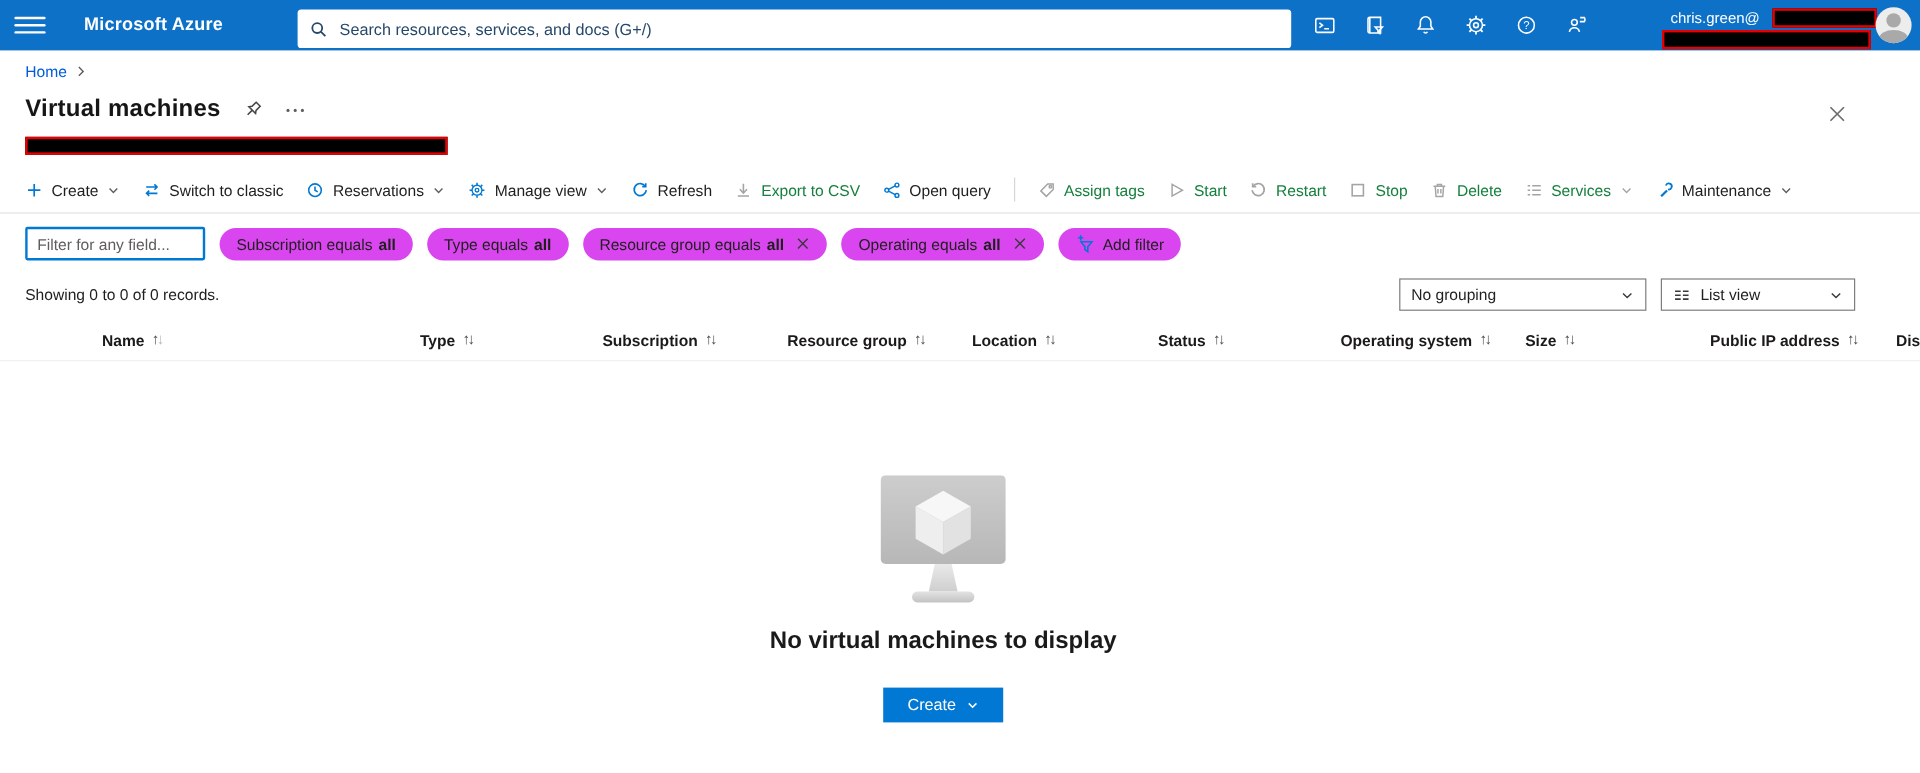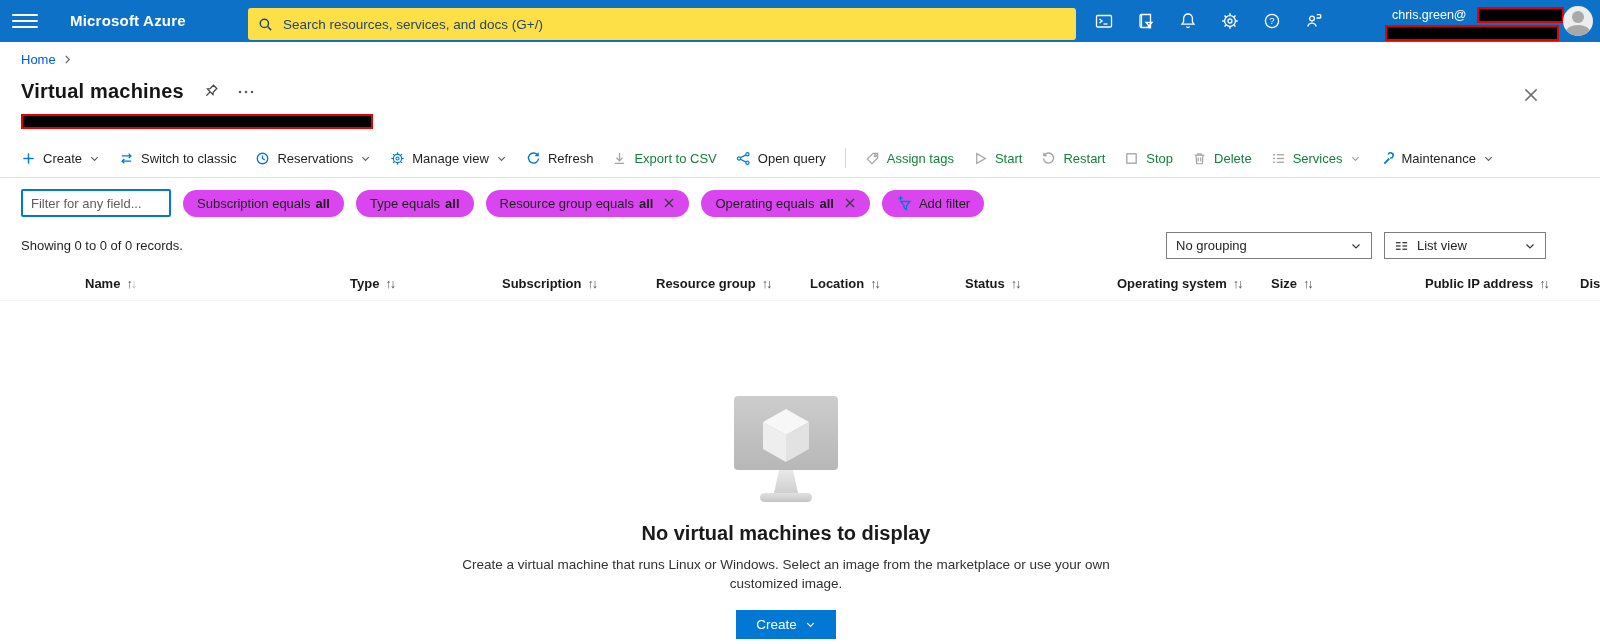--- a/index.html
+++ b/index.html
@@ -5,21 +5,21 @@
   * { box-sizing: border-box; }
   html,body { margin:0; padding:0; width:1600px; height:644px; background:#fff;
     font-family:"Liberation Sans", sans-serif; overflow:hidden; position:relative; }
 
   
   .topbar { position:absolute; top:0; left:0; width:1600px; height:42px; background:#0e71c8; color:#fff; }
   .hamburger { position:absolute; left:12px; top:10px; width:26px; height:22px; display:flex;
     flex-direction:column; justify-content:center; gap:4px; cursor:pointer; }
   .hamburger span { display:block; height:2px; background:#fff; border-radius:1px; }
   .brand { position:absolute; left:70px; top:12px; font-size:15px; font-weight:700; letter-spacing:.2px; }
-  .searchbox { position:absolute; left:248px; top:8px; width:828px; height:27px; background:#fde047;
+  .searchbox { position:absolute; left:248px; top:8px; width:828px; height:27px; background:#ffffff;
     border-radius:3px; display:flex; align-items:center; padding:16px 10px; color:#25486a; }
   .searchbox input { flex:1; background:transparent; border:none; outline:none; font-size:13.5px;
     color:#25486a; font-family:"Liberation Sans",sans-serif; margin-left:8px; }
   .searchbox input::placeholder { color:#25486a; opacity:1; }
   .topicons { position:absolute; left:1094px; top:0; height:42px; display:flex; align-items:center; gap:22px; }
   .topicon { width:20px; height:20px; display:flex; align-items:center; justify-content:center; cursor:pointer; }
   .useremail { position:absolute; left:1392px; top:8px; font-size:12.5px; color:#fff; white-space:nowrap; }
   .redact { background:#000; border:2px solid #e80000; position:absolute; }
   .redact-email-1 { left:1477px; top:7px; width:87px; height:16px; }
   .redact-email-2 { left:1385px; top:25px; width:174px; height:16px; }
@@ -63,21 +63,21 @@
   .summary { position:absolute; left:21px; top:238px; font-size:13px; color:#201f1e; }
   .selectbox { position:absolute; top:232px; height:27px; border:1px solid #7f7d7b; background:#fff;
     display:flex; align-items:center; padding:0 9px; font-size:13px; color:#201f1e; cursor:pointer; gap:8px; }
   .selectbox .grow { flex:1; }
   .sel-group { left:1166px; width:206px; }
   .sel-view { left:1384px; width:162px; }
   .selchev { display:flex; color:#3b3a39; }
 
   
   .thead { position:absolute; top:271px; left:0; width:1600px; height:30px; border-bottom:1px solid #f1f1f1; }
-  .col { position:absolute; top:5px; display:flex; align-items:center; gap:6px; font-size:13px;
+  .col { position:absolute; top:5px; display:flex; gap:6px; font-size:13px;
     font-weight:600; color:#1b1a19; cursor:pointer; white-space:nowrap;padding-left:35px; }
   .sort { font-size:12.5px; font-weight:400; color:#4f4f4f; }
   .sort .dn { margin-left:-2px; }
   .sort .dim { color:#b9b9b9; }
 
   
   .empty { position:absolute; left:436px; top:396px; width:700px; text-align:center; }
   .empty h2 { margin:12px 0 10px; font-size:20px; font-weight:700; color:#1a1a1a; }
   .empty p { margin:0 auto; width:664px; font-size:13.5px; line-height:19px; color:#323130; }
   .create-btn { margin-top:17px; width:100px; height:29px; background:#0078d4; color:#fff; border:none;
@@ -525,20 +525,19 @@
         </linearGradient>
     </defs>
     <rect x="33" y="0" width="104" height="74" rx="4" fill="url(#gmon)"></rect>
     <polygon points="85,13 108,26 85,39 62,26" fill="#f7f7f7"></polygon>
     <polygon points="62,26 85,39 85,66 62,53" fill="#eeeeee"></polygon>
     <polygon points="85,39 108,26 108,53 85,66" fill="#e2e2e2"></polygon>
     <polygon points="78,74 92,74 97,97 73,97" fill="url(#gneck)"></polygon>
     <rect x="59" y="97" width="52" height="9" rx="4.5" fill="url(#gbase)"></rect>
   </svg>
   <h2>No virtual machines to display</h2>
-  <p>Create a virtual machine that runs Linux or Windows. Select an image from the marketplace or use your own customized image.</p>
   <button class="create-btn">
     <span>Create</span>
     <svg width="11" height="11" viewBox="0 0 12 12" fill="none" stroke="#fff" stroke-width="1.4">
         <path d="M2.5 4.5l3.5 3.5 3.5-3.5"></path>
       </svg>
   </button>
 </div>
 
 </body></html>

